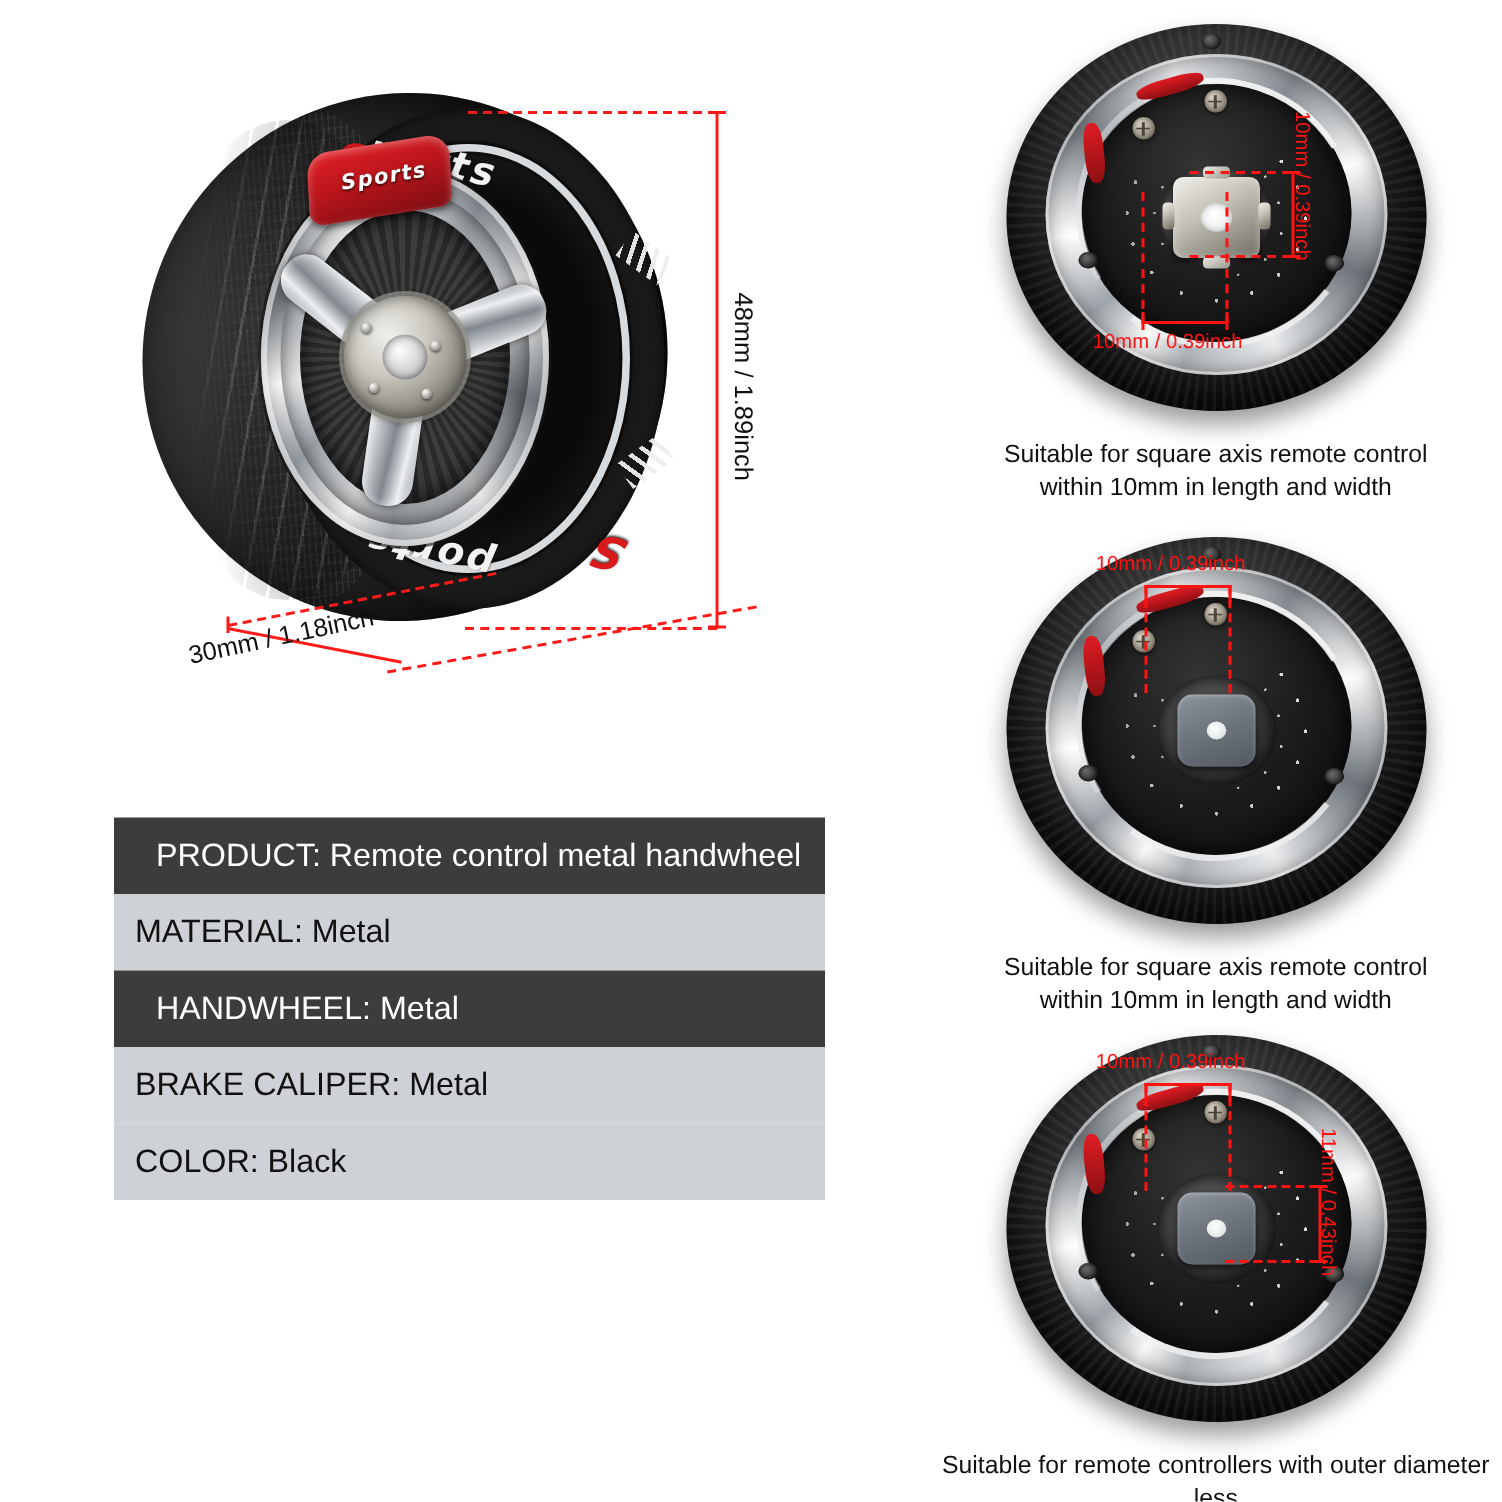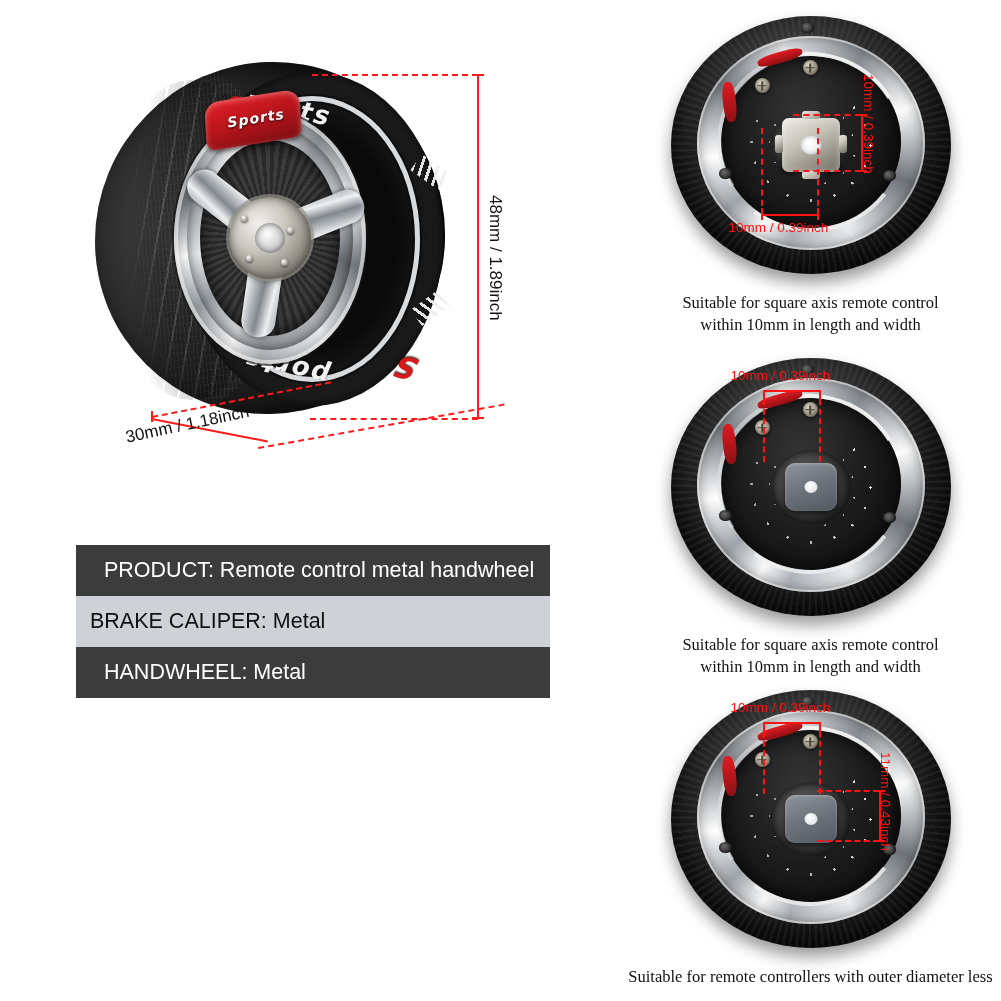--- a/index.html
+++ b/index.html
@@ -348,21 +348,21 @@
   .ann-label {
     position: absolute; color: #ff1212; font-size: 13.5px;
     font-family: "Liberation Sans", sans-serif; white-space: nowrap;
     font-weight: 400;
   }
   .ann-label-v { transform-origin: 0 0; transform: rotate(90deg); }
 
   .caption {
     margin-top: 10px; text-align: center;
     font-size: 16.5px; line-height: 1.35; color: #111;
-    font-family: Liberation Serif, serif;
+    font-family: Liberation Sans, sans-serif;
   }
   .caption span { display: block; }
 </style>
 </head>
 <body>
 
 <div id="page">
 
   <div id="hero">
     <div class="wheel-hero-wrap">
@@ -415,22 +415,24 @@
     <div class="dim-dash-d" style="left:258px; top:447px; width:250px;
          transform: rotate(-10deg); transform-origin: 0 0;"></div>
     <div class="dim-solid" style="left:152px; top:418px; width:118px;
          transform: rotate(11deg); transform-origin: 0 0;"></div>
     <div class="cap" style="left:151px; top:411px;"></div>
     <div class="dim-label" style="left:124px; top:428px; transform: rotate(-12deg); transform-origin:0 0;">30mm / 1.18inch</div>
   </div>
 
   <div id="spec-table">
     <div class="spec-row dark">PRODUCT: Remote control metal handwheel</div>
+    <div class="spec-row light">MATERIAL: Metal</div>
+    <div class="spec-row dark">HANDWHEEL: Metal</div>
     <div class="spec-row light">BRAKE CALIPER: Metal</div>
-    <div class="spec-row dark">HANDWHEEL: Metal</div>
+    <div class="spec-row light">COLOR: Black</div>
   </div>
 
   <div class="panel" id="panel-1">
     <div class="wheel-back">
       <div class="wb-tyre">
         <div class="wb-tyre-tread"></div>
       </div>
       <div class="wb-chrome"></div>
       <div class="wb-face">
         <div class="wb-holes"></div>

